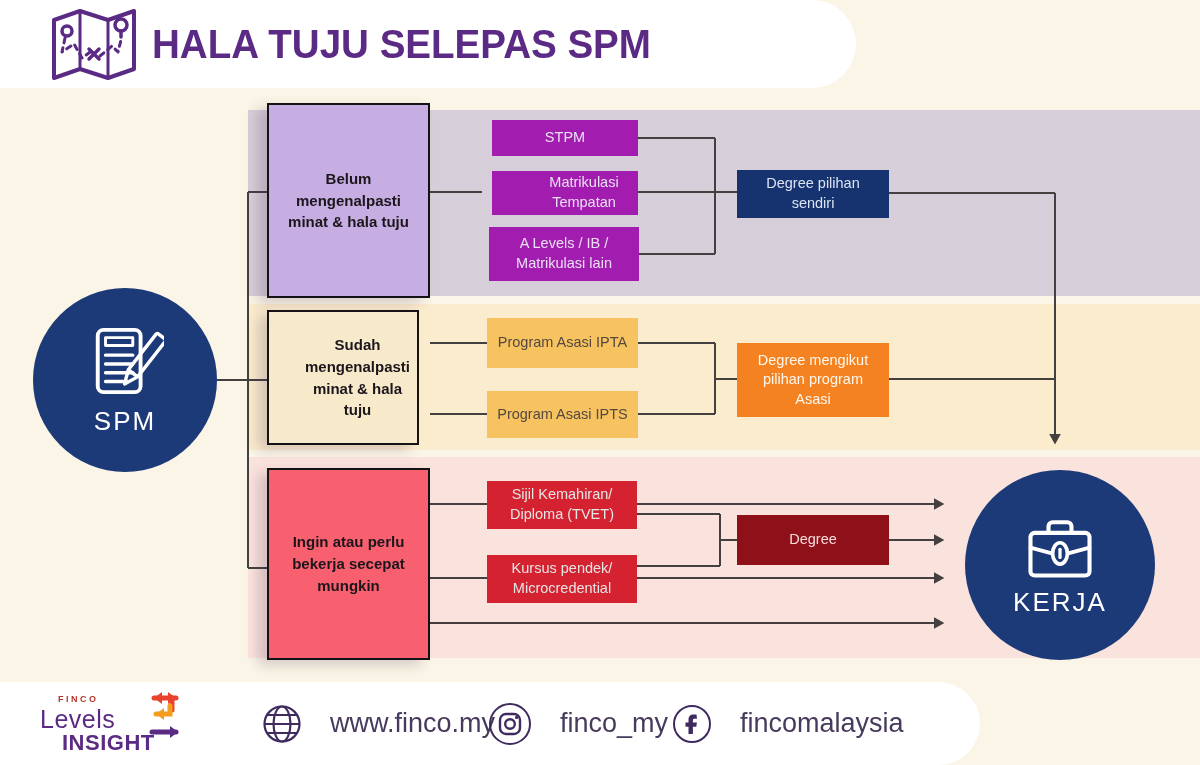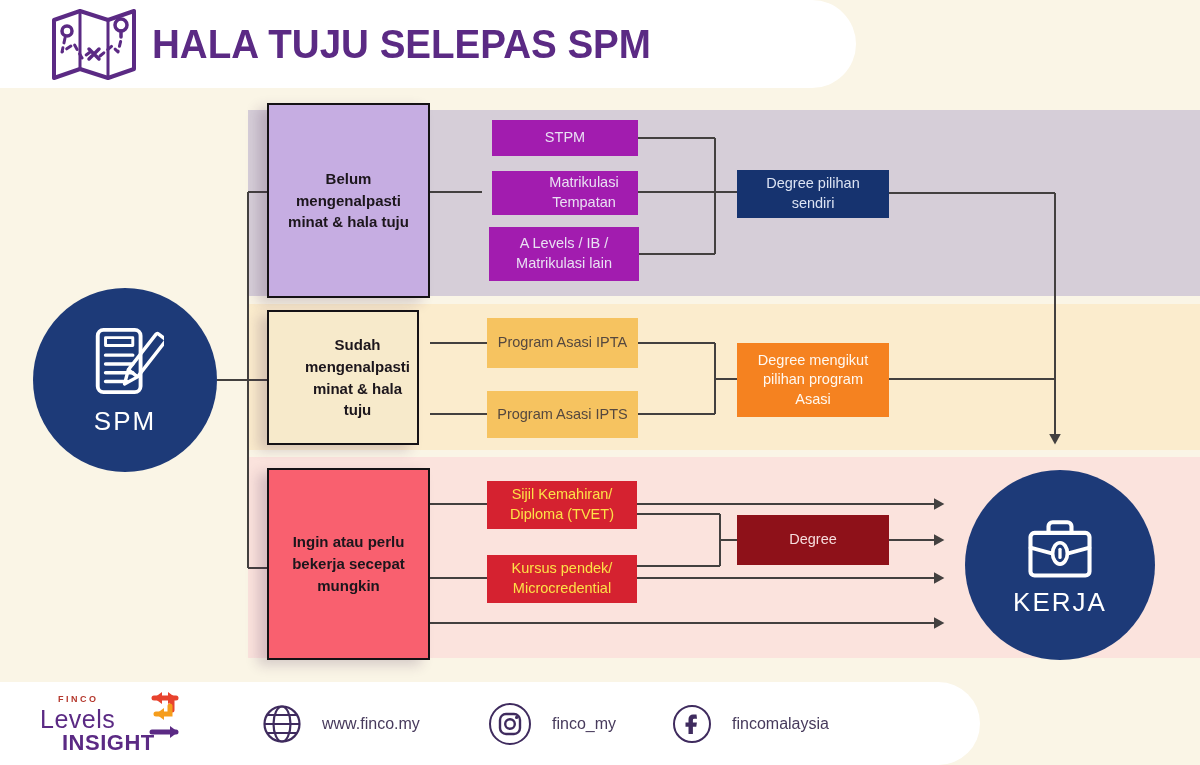--- a/index.html
+++ b/index.html
@@ -30,40 +30,40 @@
   .box-decided{left:267px;top:310px;width:152px;height:135px;background:#f7eacb;padding-left:43px;}
   .box-work{left:267px;top:468px;width:163px;height:192px;background:#f9606f;}
   .opt{font-size:14.5px;line-height:1.35;padding:4px 8px;}
   .opt-purple{background:#a21caf;color:#e9e0f3;margin-left:10px;}
   .opt-stpm{left:482px;top:120px;width:146px;height:36px;}
   .opt-matrik{left:482px;top:171px;width:146px;height:44px;padding-left:46px;}
   .opt-alevels{left:479px;top:227px;width:150px;height:54px;}
   .opt-yellow{background:#f6c360;color:#55483f;}
   .opt-ipta{left:487px;top:318px;width:151px;height:50px;}
   .opt-ipts{left:487px;top:391px;width:151px;height:47px;}
-  .opt-red{background:#d52230;color:#fde047;}
+  .opt-red{background:#d52230;color:#e5e5e5;}
   .opt-sijil{left:487px;top:481px;width:150px;height:48px;}
   .opt-kursus{left:487px;top:555px;width:150px;height:48px;}
   .outcome{font-size:14.5px;line-height:1.35;padding:4px 10px;}
   .outcome-navy{left:737px;top:170px;width:152px;height:48px;background:#16336f;color:#dbe3f3;}
   .outcome-orange{left:737px;top:343px;width:152px;height:74px;background:#f58220;color:#fff8f0;}
   .outcome-maroon{left:737px;top:515px;width:152px;height:50px;background:#8e1119;color:#f6dcdc;}
   
   .circle-node{position:absolute;z-index:3;border-radius:50%;background:#1d3a78;display:flex;flex-direction:column;align-items:center;justify-content:center;color:#ffffff;}
   .circle-spm{left:33px;top:288px;width:184px;height:184px;}
   .circle-kerja{left:965px;top:470px;width:190px;height:190px;}
   .circle-label{font-size:26px;letter-spacing:2px;font-weight:400;margin-top:8px;}
   
   .footer-box{position:absolute;left:0;top:682px;width:980px;height:83px;background:#ffffff;border-radius:0 42px 42px 0;z-index:4;}
   .logo{position:absolute;left:40px;top:692px;width:150px;height:66px;z-index:5;}
   .logo-finco{position:absolute;left:18px;top:2px;font-size:9px;font-weight:bold;letter-spacing:2.5px;color:#b4372c;}
   .logo-careers{position:absolute;left:0px;top:13px;font-size:25px;color:#5b2a84;letter-spacing:.5px;}
   .logo-insight{position:absolute;left:22px;top:38px;font-size:22px;font-weight:bold;color:#5b2a84;letter-spacing:.5px;}
   .logo-arrows{position:absolute;left:102px;top:-2px;width:46px;height:50px;}
-  .contact{position:absolute;top:682px;height:83px;display:flex;align-items:center;gap:20px;z-index:5;color:#473a5c;font-size:16px;}
+  .contact{position:absolute;top:682px;height:83px;display:flex;align-items:center;gap:28px;z-index:5;color:#473a5c;font-size:27px;}
   .contact-web{left:262px;}
   .contact-ig{left:488px;}
   .contact-fb{left:672px;align-items:center;}
 </style>
 </head>
 <body>
 
 <div class="canvas">
 
   <div class="header-box">

